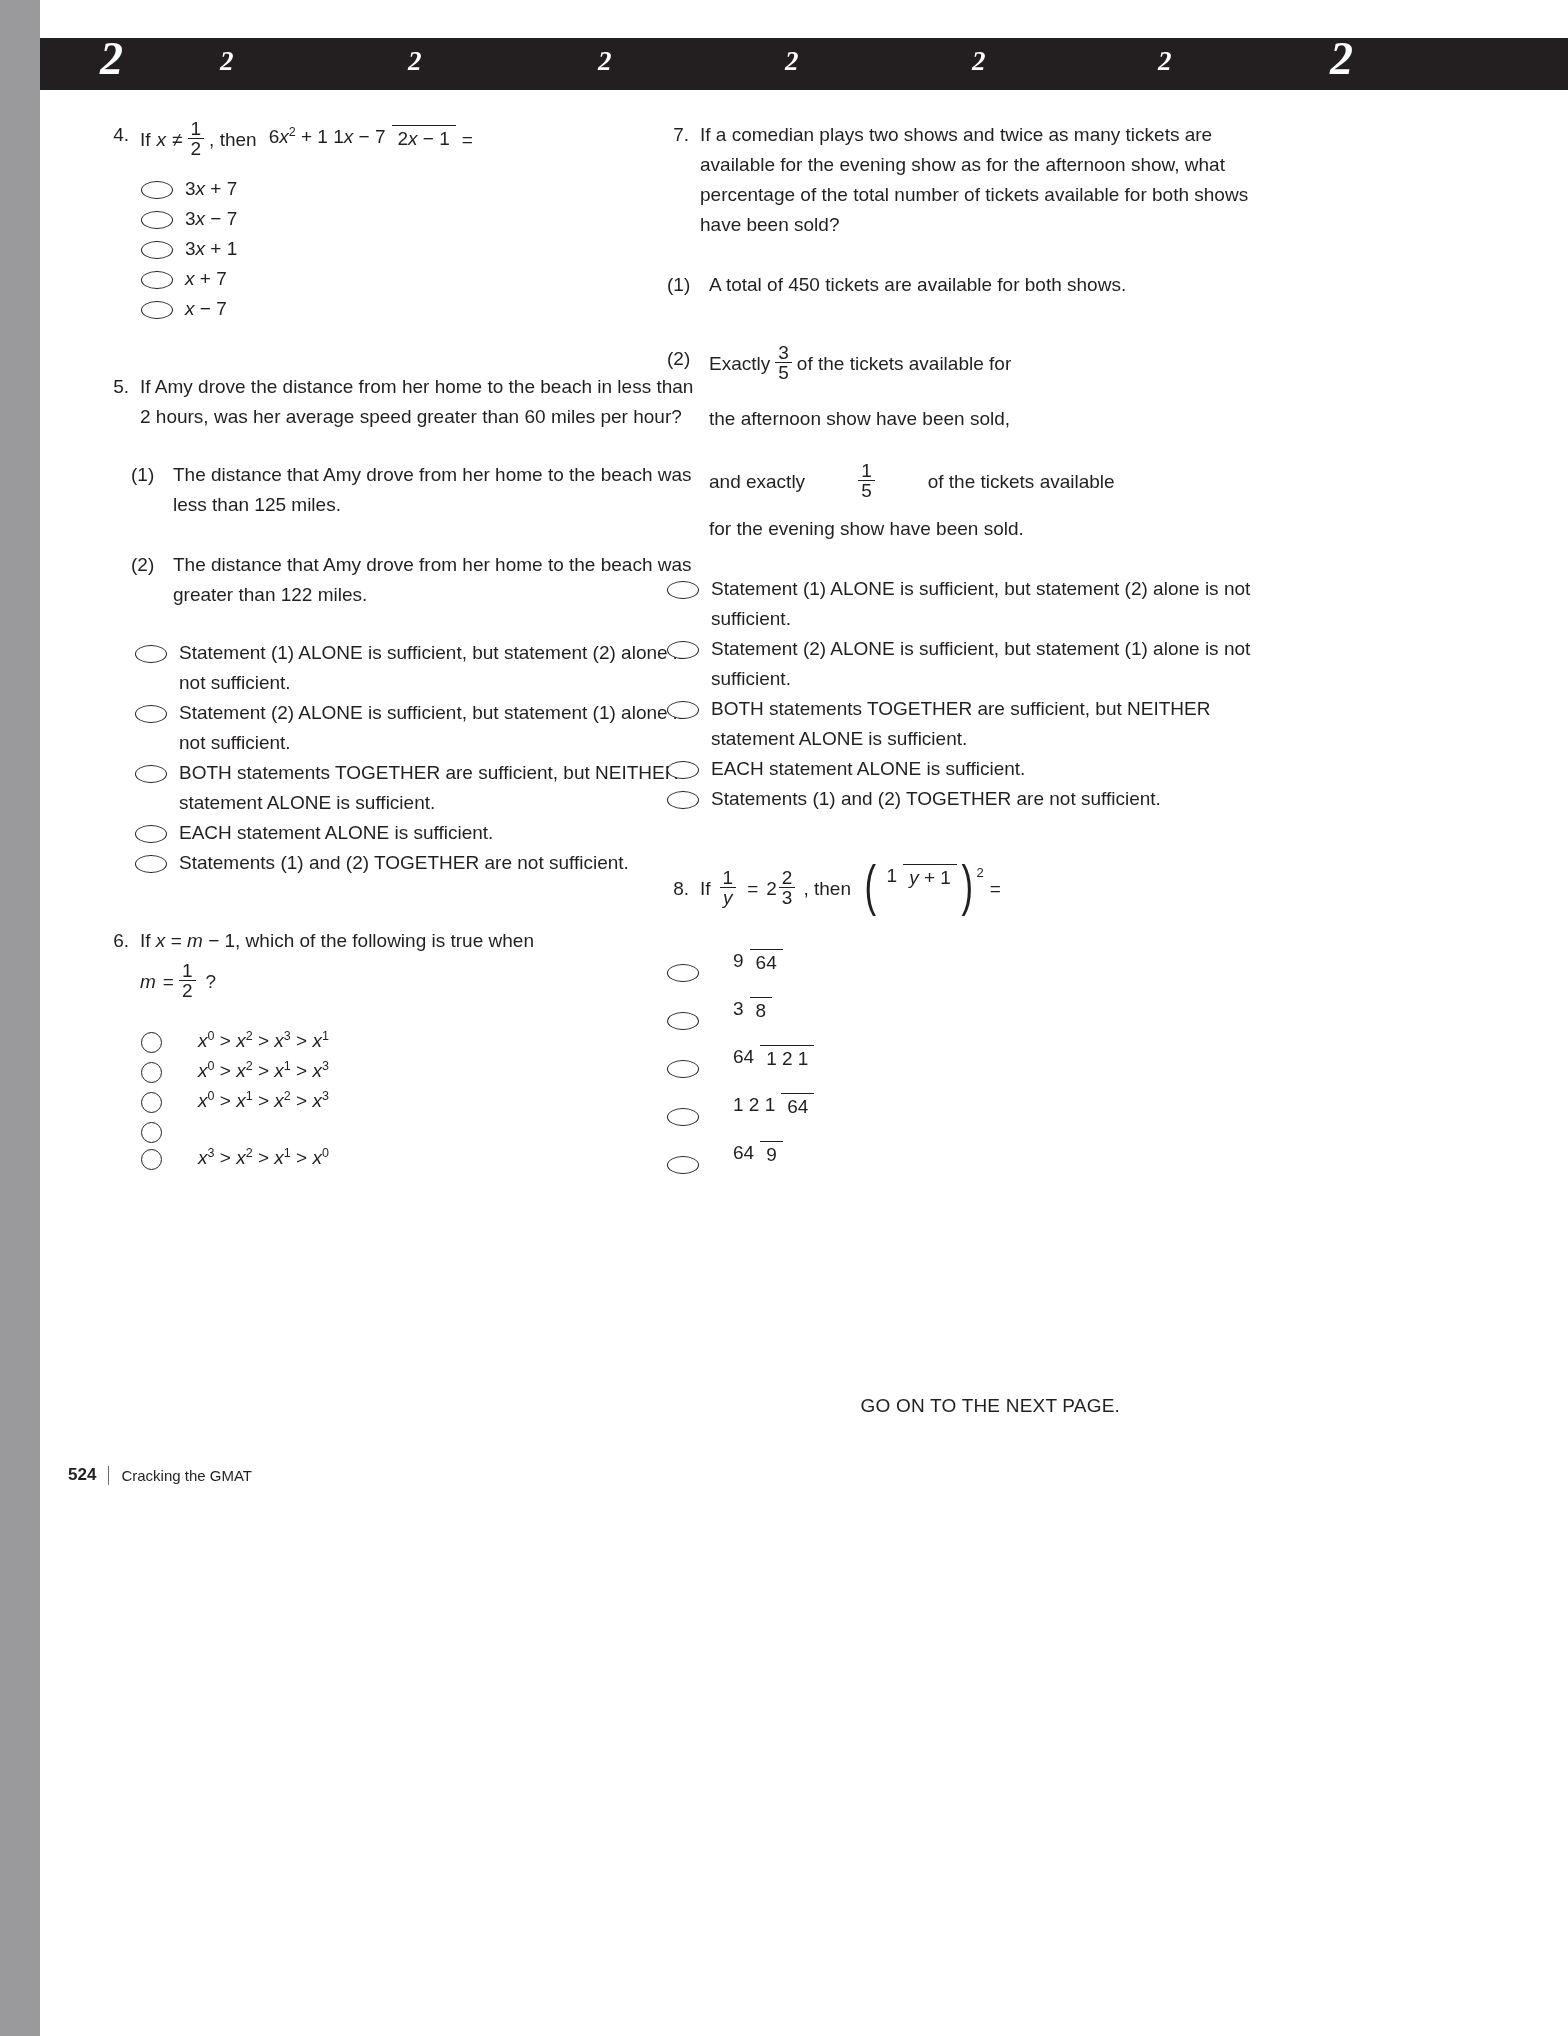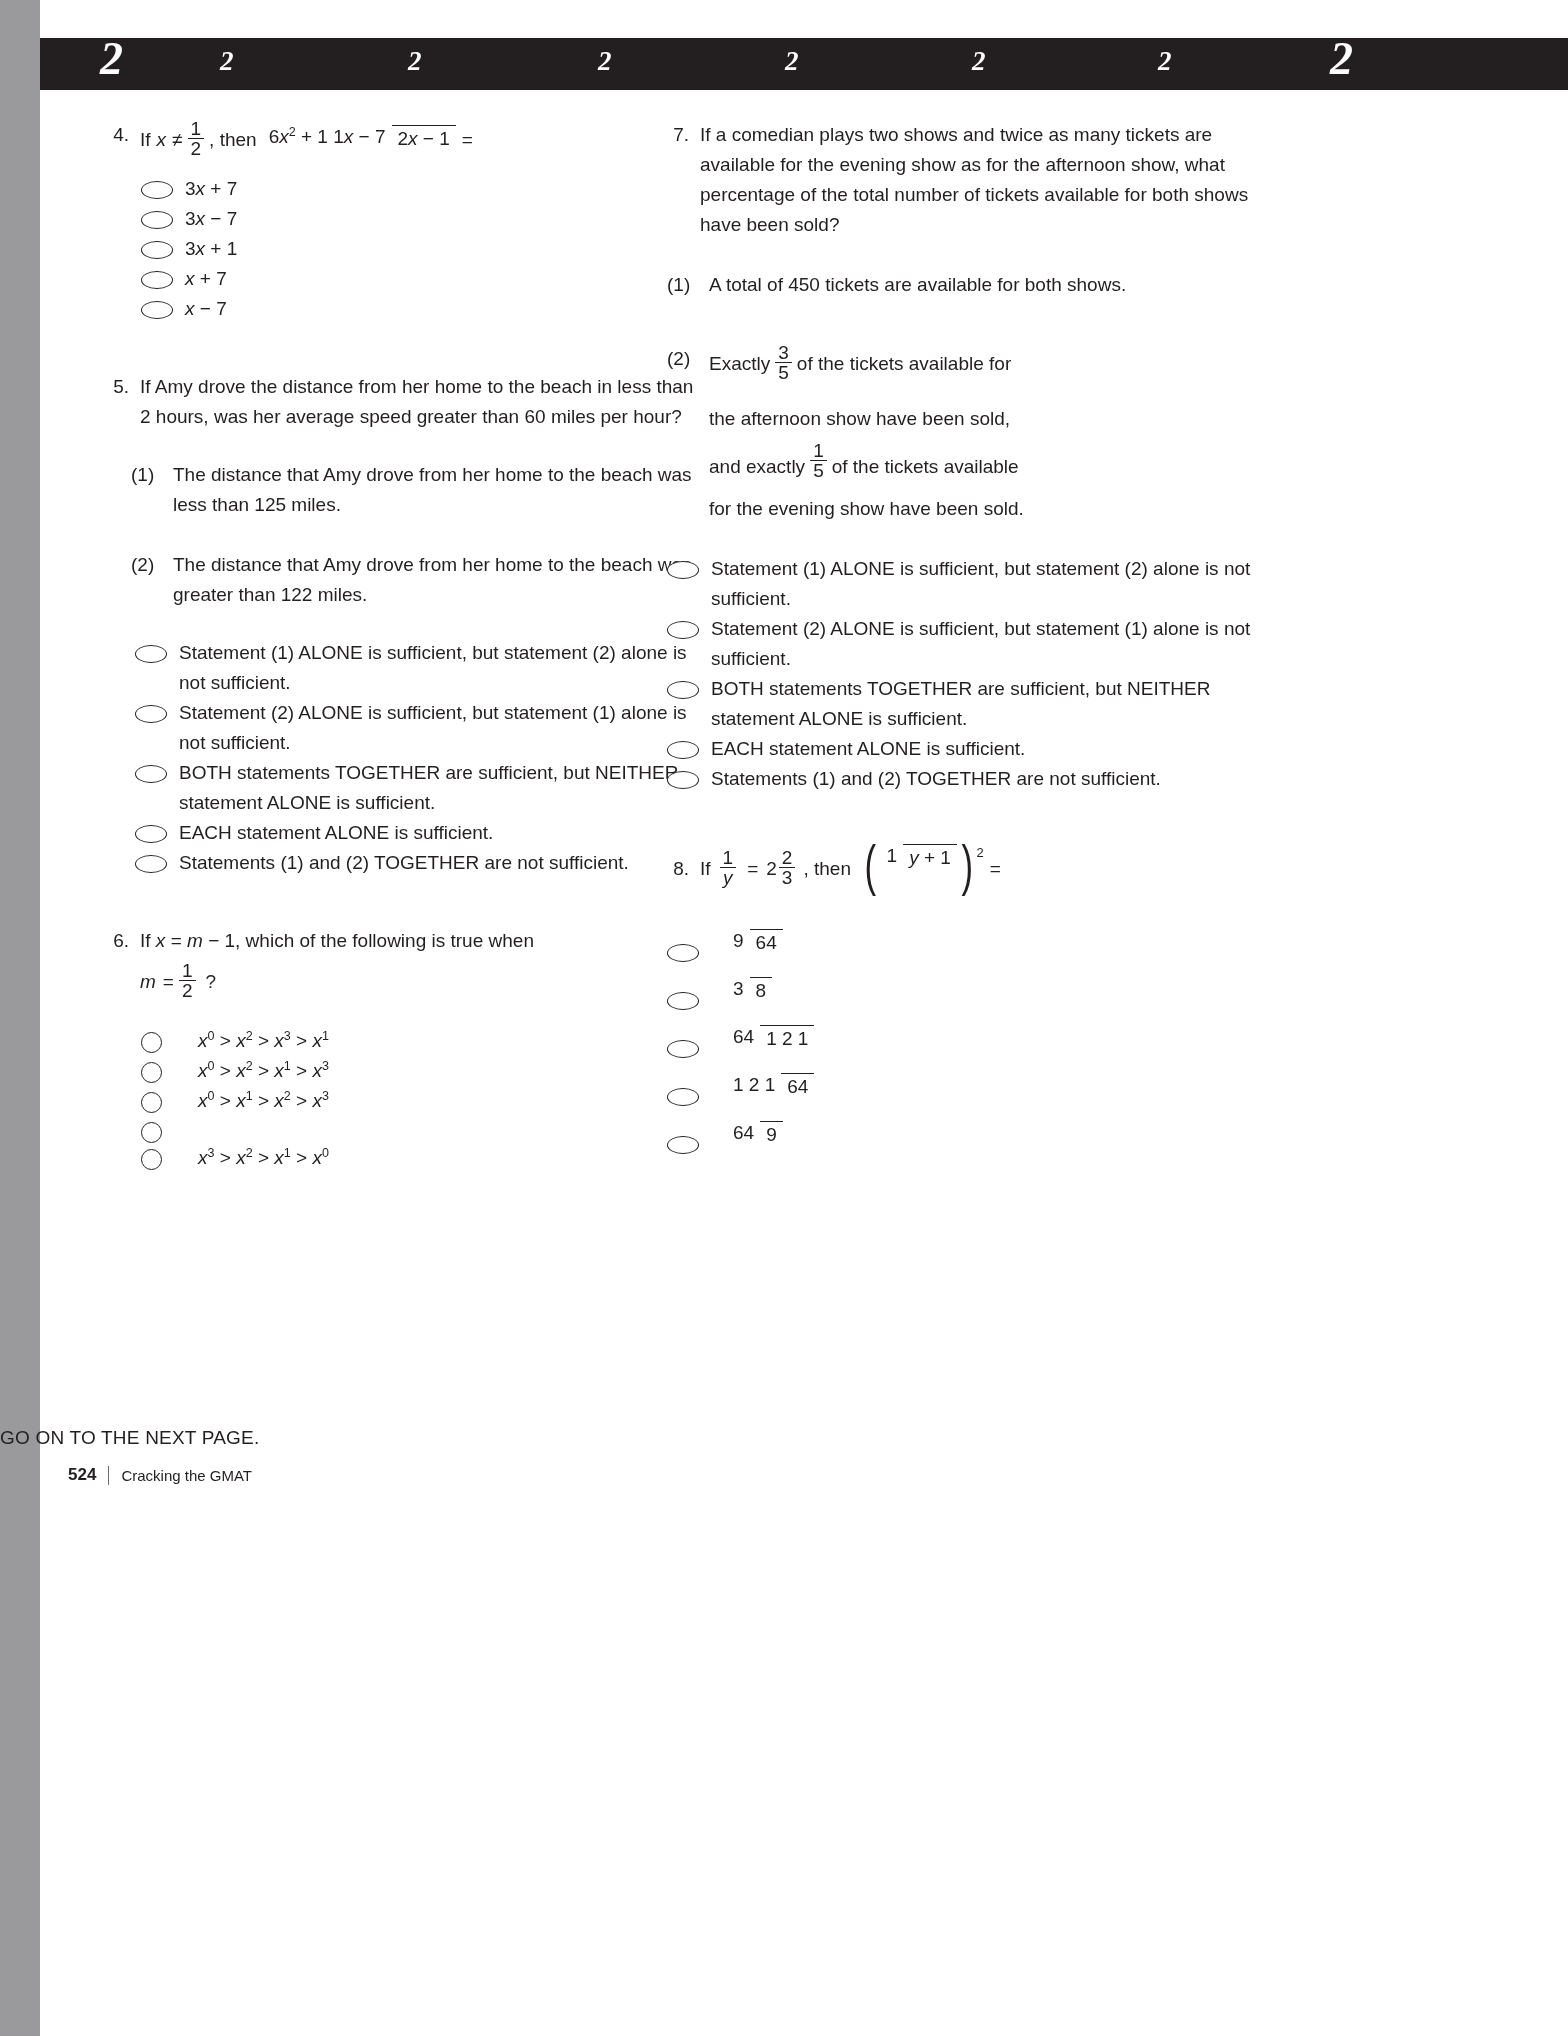--- a/index.html
+++ b/index.html
@@ -186,23 +186,23 @@
   .pow-out {
     font-size: 13px;
     position: relative;
     top: -16px;
     left: 0px;
   }
 
   
   .goon {
     position: absolute;
-    left: 0; top: 1427px;
+    left: 0; top: 1395px;
     width: 1120px;
-    text-align: left;
+    text-align: right;
     font-size: 19px;
     letter-spacing: 0.2px;
   }
   .footer {
     position: absolute;
     left: 68px; top: 1465px;
     display: flex;
     align-items: center;
     font-size: 15px;
   }
@@ -422,21 +422,21 @@
           <span class="stmt-txt" style="width:420px">
             <span style="display:flex; align-items:center;">
               <span>Exactly</span>
               <span class="frac">
                 <span class="num">3</span>
                 <span class="den">5</span>
               </span>
               <span>of the tickets available for</span>
             </span>
             <span style="display:block; margin-top:20px;">the afternoon show have been sold,</span>
-            <span style="display:flex; align-items:flex-end; margin-top:8px;">
+            <span style="display:flex; align-items:center; margin-top:28px;gap:48px;">
               <span>and exactly</span>
               <span class="frac">
                 <span class="num">1</span>
                 <span class="den">5</span>
               </span>
               <span>of the tickets available</span>
             </span>
             <span style="display:block; margin-top:12px;">for the evening show have been sold.</span>
           </span>
         </div>

